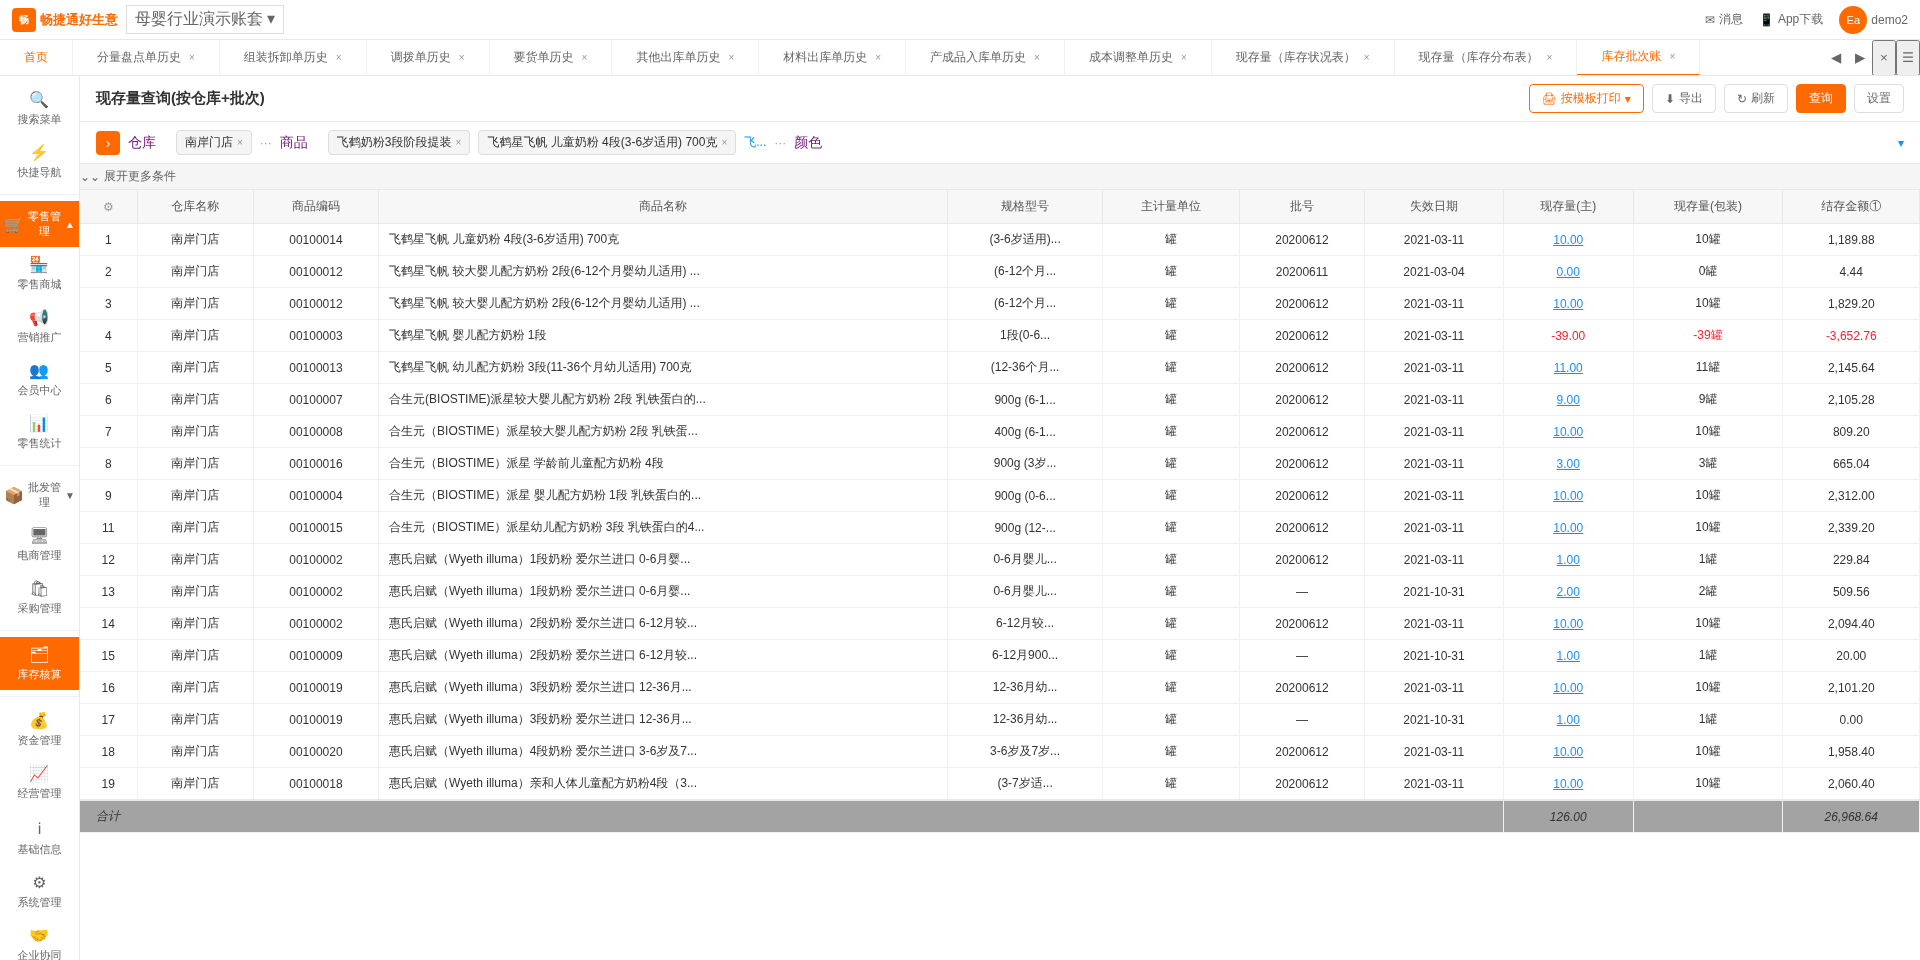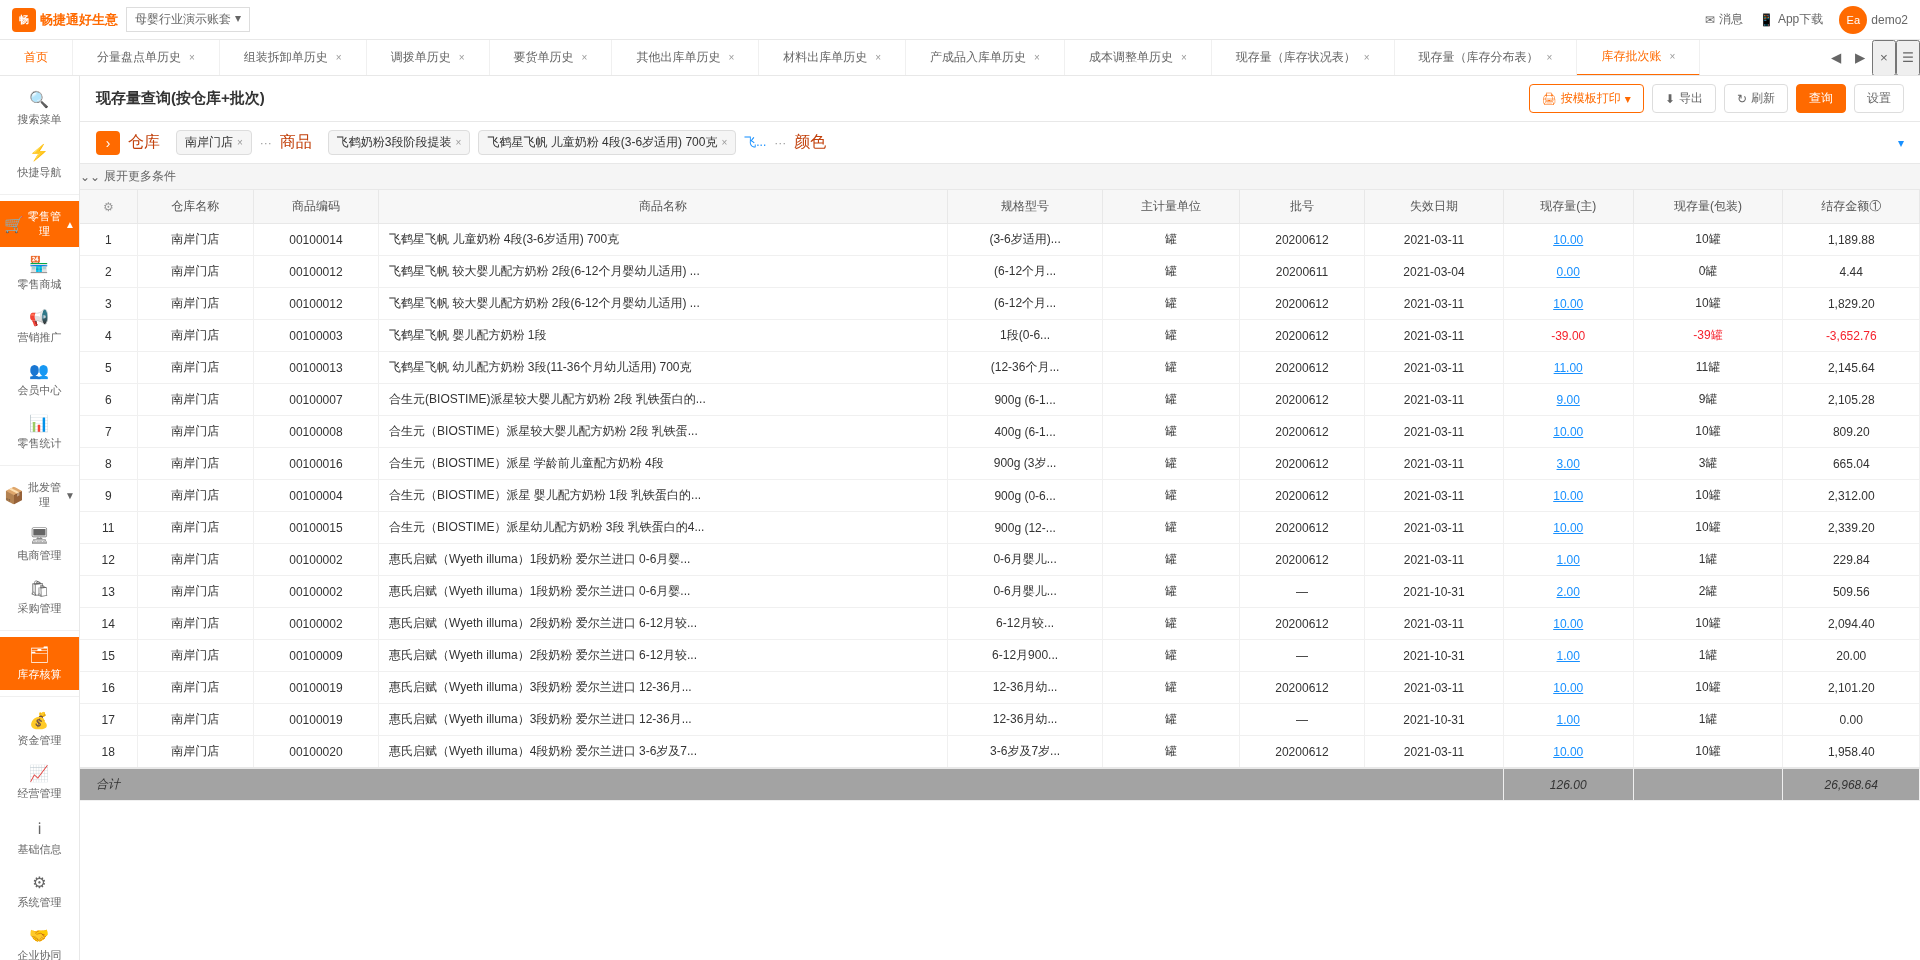--- a/index.html
+++ b/index.html
@@ -3,21 +3,21 @@
   <meta charset="utf-8">
   <style>
     * { box-sizing: border-box; margin: 0; padding: 0; }
     body { font-family: "Microsoft YaHei", "PingFang SC", Arial, sans-serif; font-size: 12px; background: #f5f5f5; color: #333; overflow: hidden; height: 960px; }
 
     
     .top-bar { height: 40px; background: #fff; display: flex; align-items: center; justify-content: space-between; padding: 0 12px; border-bottom: 1px solid #e8e8e8; }
     .top-bar-left { display: flex; align-items: center; gap: 8px; }
     .logo-area { display: flex; align-items: center; gap: 4px; color: #ff6a00; font-weight: bold; font-size: 13px; }
     .logo-icon { width: 24px; height: 24px; background: #ff6a00; border-radius: 4px; display: flex; align-items: center; justify-content: center; color: #fff; font-size: 10px; }
-    .industry-select { display: flex; align-items: flex-start; gap: 4px; border: 1px solid #ddd; border-radius: 0; padding: 3px 8px; cursor: pointer; color: #666; font-size: 12px; }
+    .industry-select { display: flex; align-items: flex-start; gap: 4px; border: 1px solid #ddd; border-radius: 0; padding: 3px 8px; cursor: pointer; color: #666; font-size: 16px; }
     .top-bar-right { display: flex; align-items: center; gap: 16px; }
     .top-right-item { display: flex; align-items: center; gap: 4px; color: #666; cursor: pointer; font-size: 12px; }
     .avatar { width: 28px; height: 28px; border-radius: 50%; background: #ff6a00; display: flex; align-items: center; justify-content: center; color: #fff; font-size: 11px; }
 
     
     .nav-tabs { background: #fff; border-bottom: 1px solid #e8e8e8; display: flex; align-items: center; height: 36px; overflow: hidden; }
     .nav-tab { padding: 0 24px; height: 36px; display: flex; align-items: center; gap: 4px; cursor: pointer; font-size: 12px; color: #666; border-right: 1px solid #f0f0f0; white-space: nowrap; }
     .nav-tab.home { color: #ff6a00; font-weight: 500; }
     .nav-tab .close-btn { font-size: 10px; color: #999; margin-left: 4px; }
     .nav-tab.active { color: #ff6a00; border-bottom: 2px solid #ff6a00; }
@@ -42,21 +42,21 @@
     .page-header { background: #fff; padding: 8px 16px; border-bottom: 1px solid #e8e8e8; display: flex; align-items: center; justify-content: space-between; }
     .page-title { font-size: 15px; font-weight: bold; color: #333; }
     .page-actions { display: flex; align-items: center; gap: 8px; }
     .btn { padding: 5px 12px; border-radius: 4px; border: 1px solid #ddd; cursor: pointer; font-size: 12px; display: flex; align-items: center; gap: 4px; background: #fff; color: #666; }
     .btn-primary { background: #ff6a00; color: #fff; border-color: #ff6a00; }
     .btn-outline { border-color: #ff6a00; color: #ff6a00; }
 
     
     .filter-area { background: #fff; padding: 8px 16px; border-bottom: 1px solid #e8e8e8; }
     .filter-row { display: flex; align-items: center; gap: 8px; flex-wrap: wrap; }
-    .filter-label { color: #c2410c; font-size: 16px; min-width: 40px; }
+    .filter-label { color: #701a75; font-size: 14px; min-width: 40px; }
     .filter-tag { display: flex; align-items: center; gap: 4px; background: #f5f5f5; border: 1px solid #ddd; border-radius: 4px; padding: 3px 8px; font-size: 12px; }
     .filter-tag .remove { cursor: pointer; color: #999; font-size: 10px; }
     .filter-dots { color: #999; cursor: pointer; }
     .expand-btn { display: flex; align-items: center; gap: 4px; color: #666; cursor: pointer; font-size: 12px; margin: 0 auto; }
     .expand-row { text-align: center; padding: 4px 0; border-bottom: 1px solid #e8e8e8; }
 
     
     .table-area { flex: 1; overflow: auto; background: #fff; }
     table { width: 100%; border-collapse: collapse; font-size: 12px; }
     thead th { background: #f7f7f7; padding: 8px 10px; text-align: center; font-weight: 500; color: #555; border-bottom: 1px solid #e8e8e8; border-right: 1px solid #e8e8e8; white-space: nowrap; position: sticky; top: 0; z-index: 1; }
@@ -498,20 +498,33 @@
     <td>00100020</td>
     <td class="text-left">惠氏启赋（Wyeth illuma）4段奶粉 爱尔兰进口 3-6岁及7...</td>
     <td>3-6岁及7岁...</td>
     <td>罐</td>
     <td>20200612</td>
     <td>2021-03-11</td>
     <td><span class="num-link">10.00</span></td>
     <td class="">10罐</td>
     <td class="">1,958.40</td>
   </tr>
+            <tr>
+    <td>19</td>
+    <td>南岸门店</td>
+    <td>00100018</td>
+    <td class="text-left">惠氏启赋（Wyeth illuma）亲和人体儿童配方奶粉4段（3...</td>
+    <td>(3-7岁适...</td>
+    <td>罐</td>
+    <td>20200612</td>
+    <td>2021-03-11</td>
+    <td><span class="num-link">10.00</span></td>
+    <td class="">10罐</td>
+    <td class="">2,060.40</td>
+  </tr>
             <tr class="footer-row">
   <td colspan="8" class="text-left" style="padding-left:16px;">合计</td>
   <td>126.00</td>
   <td></td>
   <td>26,968.64</td>
 </tr>
           </tbody>
       </table>
     </div>
   </div>

